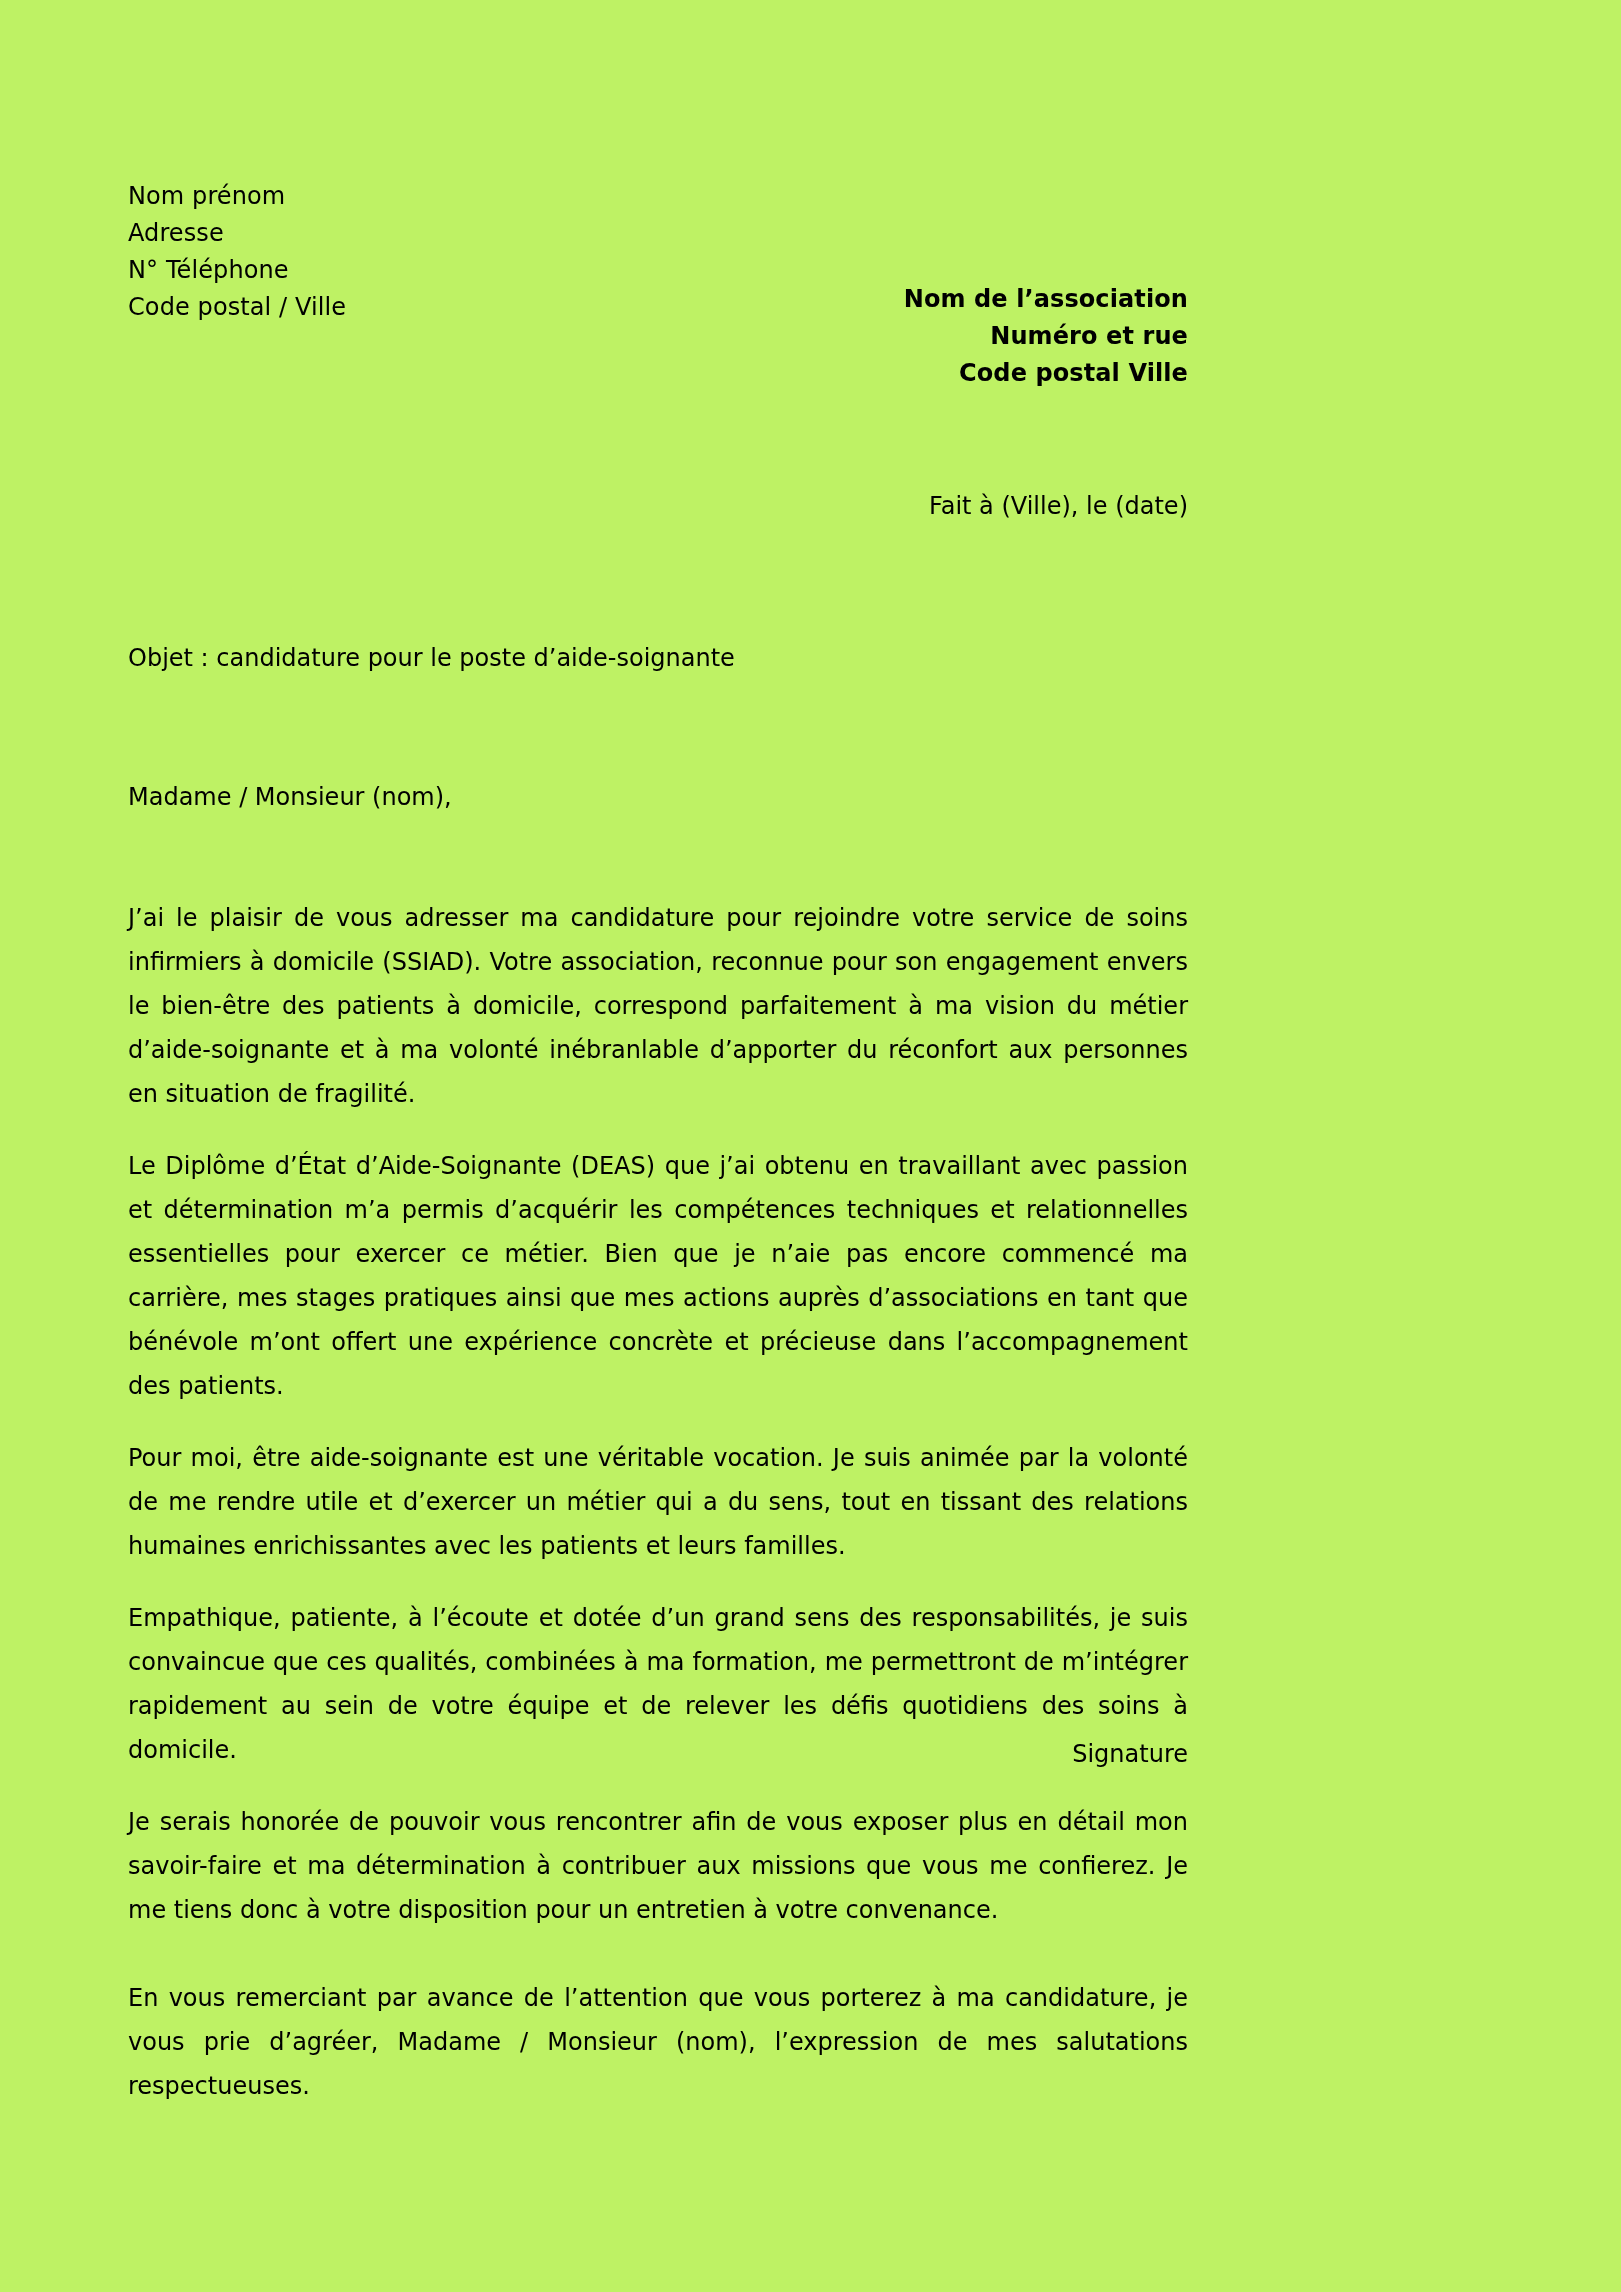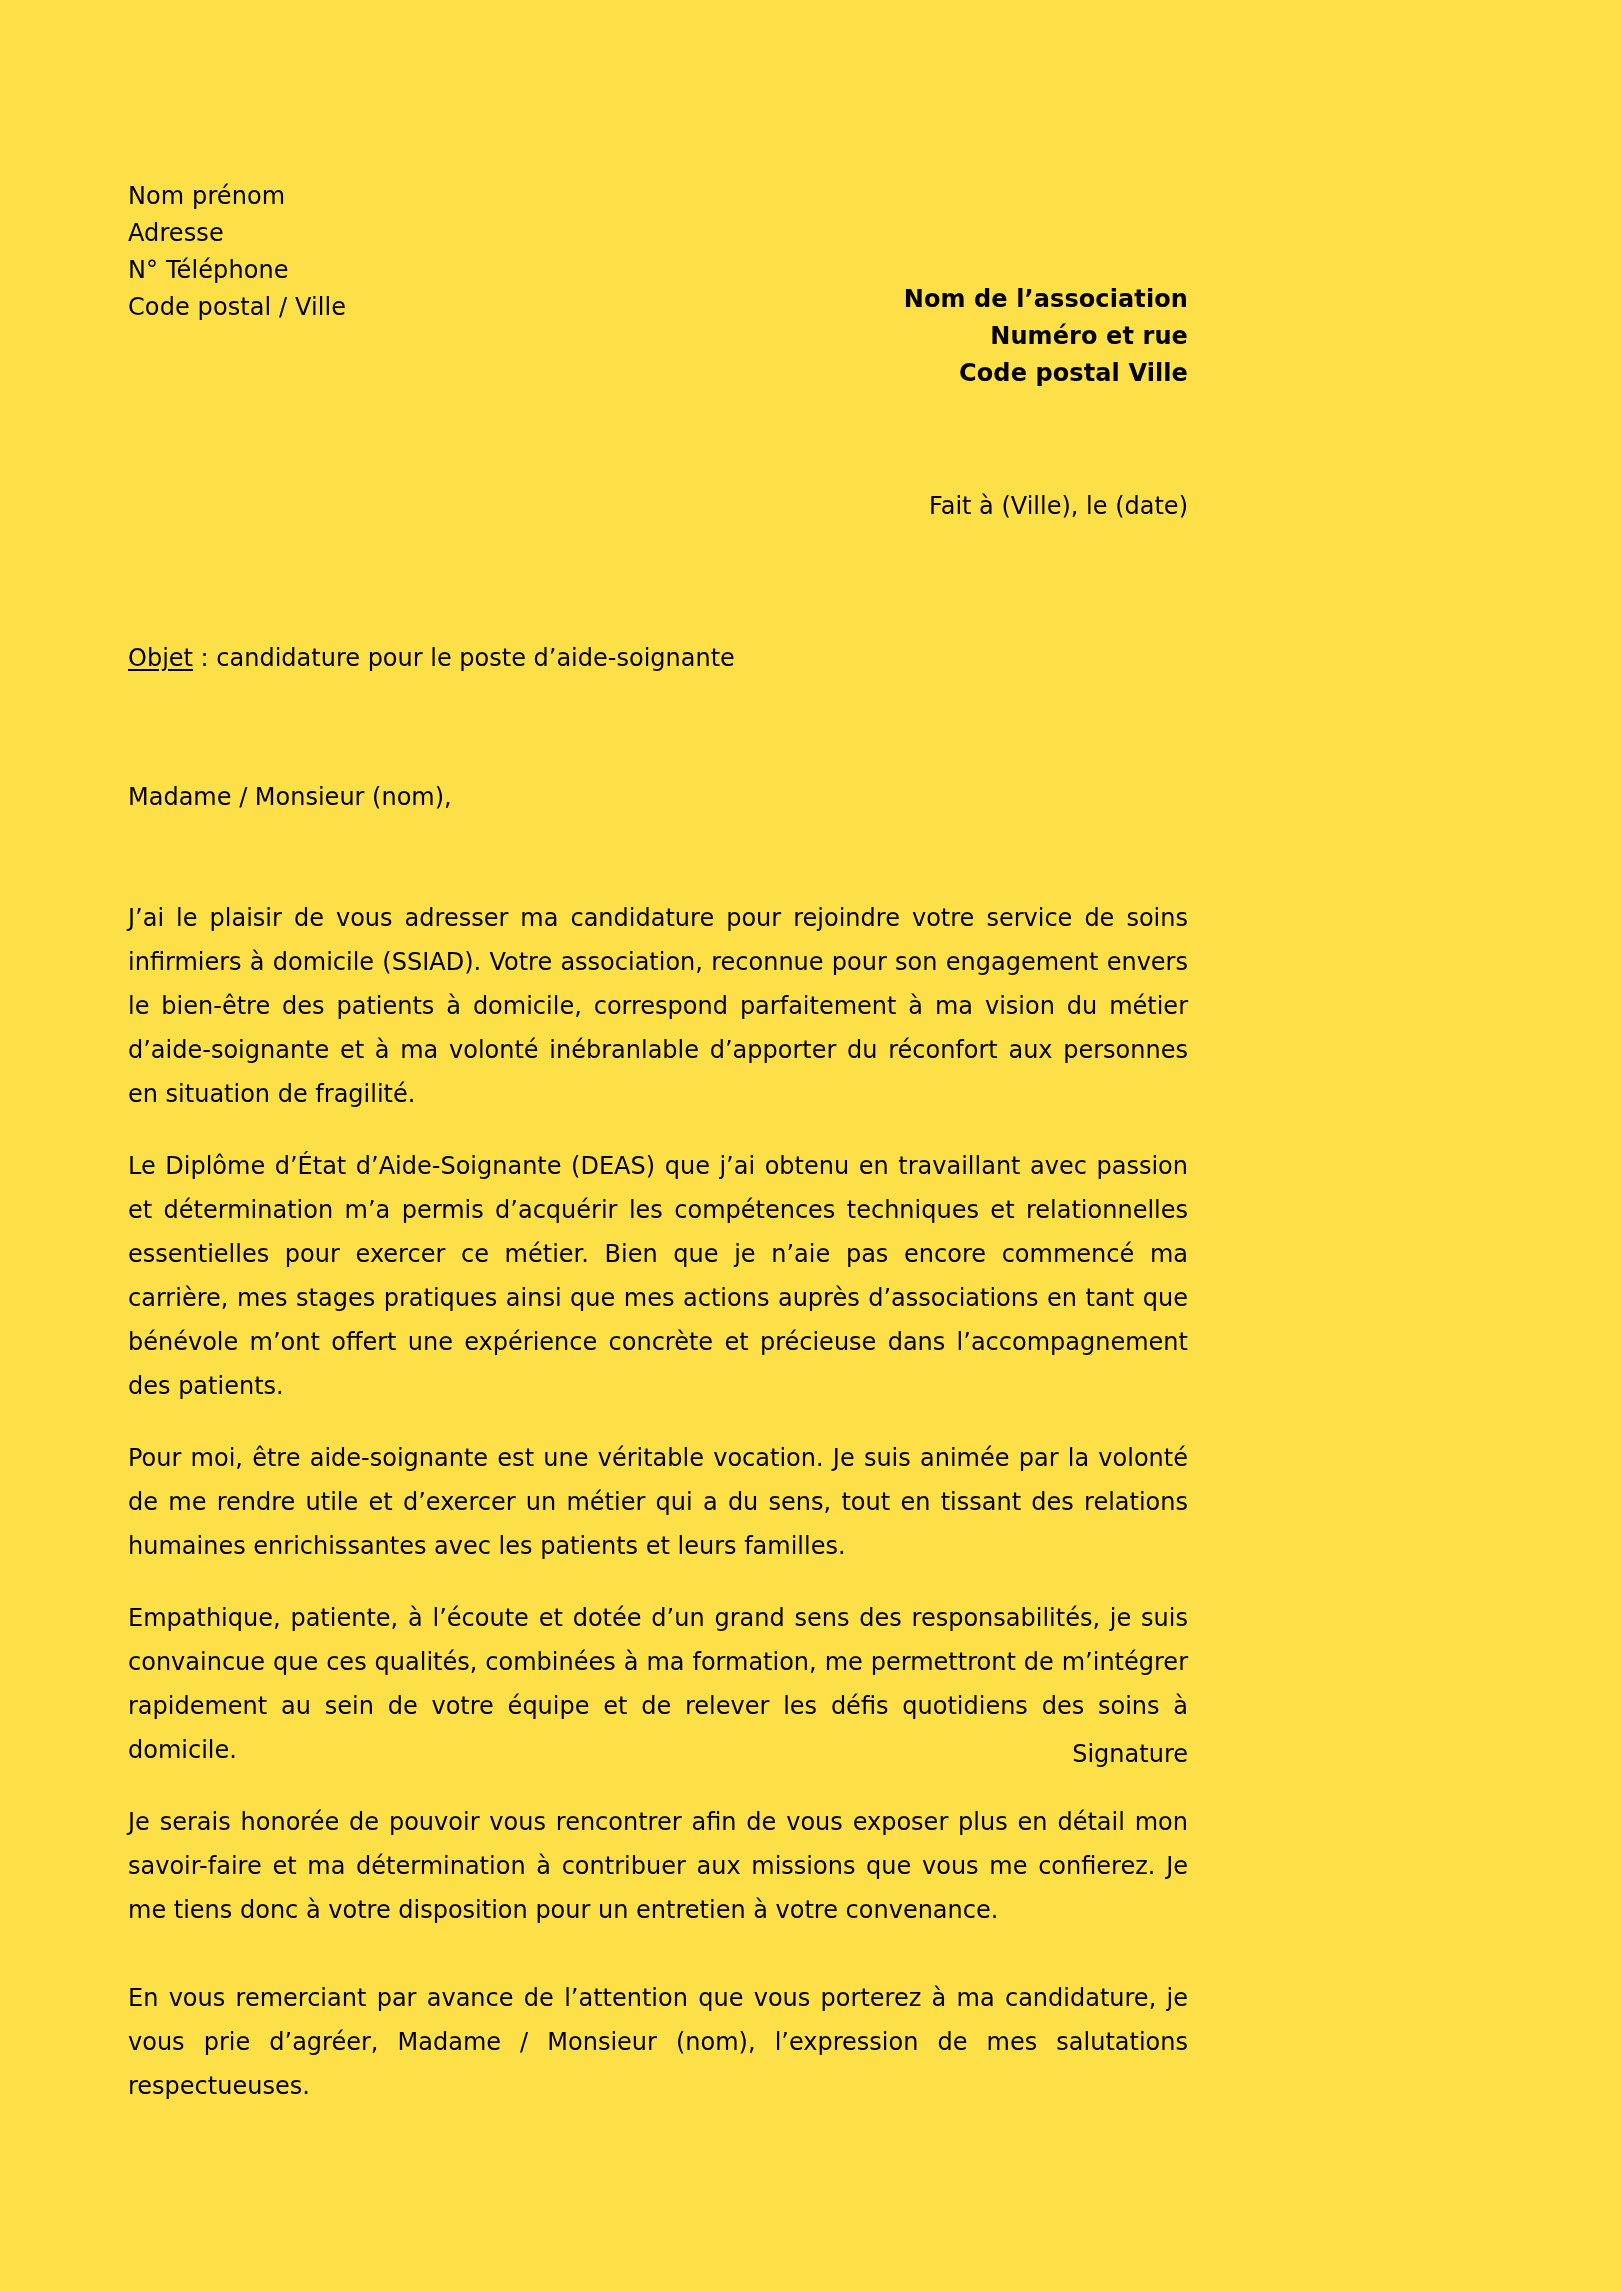--- a/index.html
+++ b/index.html
@@ -15,21 +15,21 @@
     color: #000000;
     -webkit-font-smoothing: antialiased;
   }
 
   .page {
     position: absolute;
     left: 0;
     top: 0;
     width: 1621px;
     height: 2293px;
-    background: #fde047;
+    background: #bef264;
     box-sizing: border-box;
   }
 
   
   .content {
     position: absolute;
     left: 128px;
     top: 0;
     width: 1060px;
   }
@@ -104,21 +104,20 @@
     text-justify: inter-word;
     margin: 0 0 28px 0;
     hyphens: none;
   }
   .para:last-child {
     margin-bottom: 0;
     margin-top: 44px;
   }
 
   .underline {
-    text-decoration: underline;
     text-underline-offset: 2.9px;
   }
 
   .nowrap-line {
     font-size: 24px;
     line-height: 39px;
   }
 </style>
 </head>
 <body>

